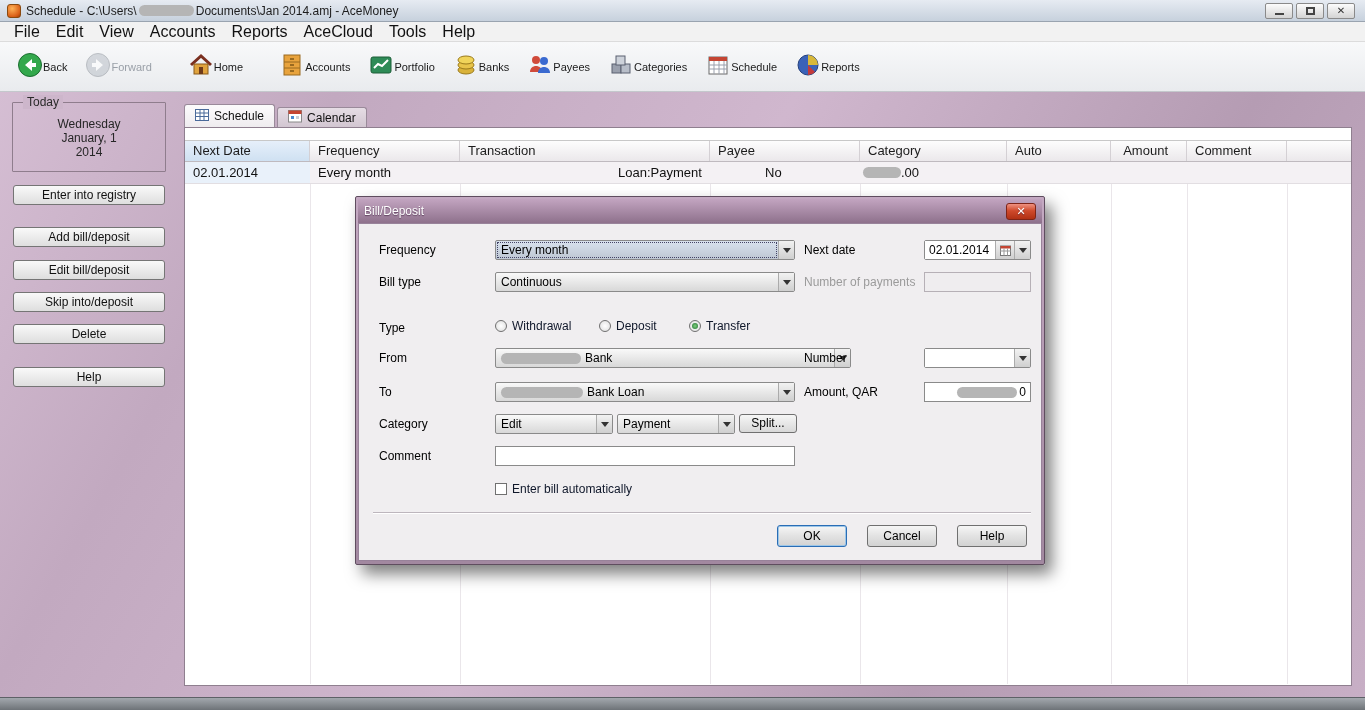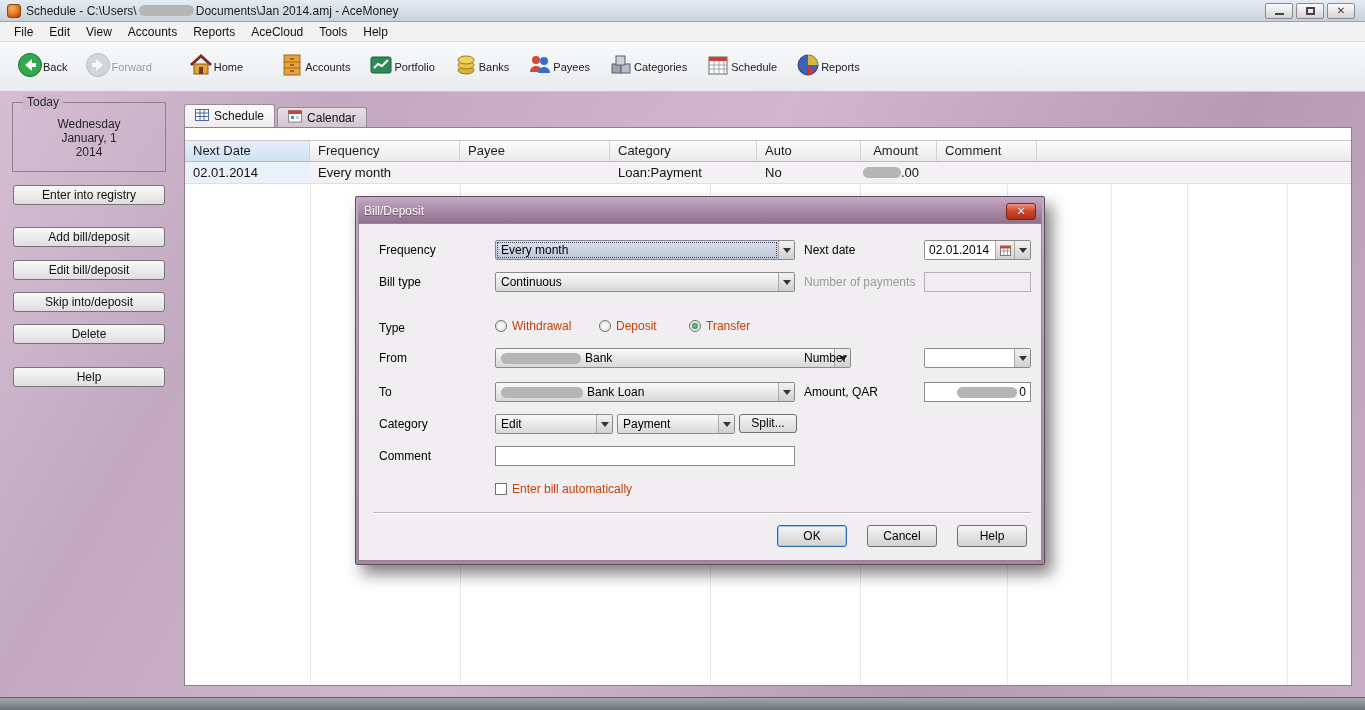--- a/index.html
+++ b/index.html
@@ -16,21 +16,21 @@
     background:radial-gradient(circle at 35% 30%,#ffb257,#d95f17 70%,#9c3c05); border:1px solid #8a4a10; }
   .title-text { font-size:12px; color:#1c1c1c; white-space:nowrap; display:flex; align-items:center; }
   .win-btns { margin-left:auto; display:flex; gap:3px; padding-right:6px; }
   .win-btn { width:28px; height:16px; border:1px solid #8a8a8a; border-radius:2px;
     background:linear-gradient(#fcfcfc,#d4d4d4); display:flex; align-items:center; justify-content:center;
     font-size:10px; color:#333; }
   .glyph-min { width:9px; border-bottom:2px solid #444; margin-top:7px; }
   .glyph-max { width:9px; height:8px; border:2px solid #444; }
   .menubar { height:20px; background:#f2f2f2; border-bottom:1px solid #dcdcdc;
     display:flex; align-items:center; padding-left:6px; }
-  .menu-item { font-size:12px; color:#111; padding:6px 8px; }
+  .menu-item { font-size:16px; color:#111; padding:6px 8px; }
   .toolbar { height:50px; background:linear-gradient(#f8f9fa,#e9ebee); border-bottom:1px solid #c4c8cc;
     display:flex; align-items:center; padding-left:8px; }
   .tb-btn { display:flex; flex-direction:row; align-items:center; justify-content:center;
     padding:2px 9px; border-radius:3px; }
   .tb-label { font-size:11px; color:#1a1a1a; margin-top:1px; }
   .tb-btn.disabled .tb-label { color:#9aa0a8; }
   .tb-btn.disabled svg { opacity:.55; }
   .tb-gap { width:18px; }
   
   .app { display:flex; height:618px; }
@@ -88,21 +88,21 @@
     display:flex; align-items:center; padding:0 4px; }
   .textbox.disabled { background:#efedef; border-color:#b6b0b6; }
   .whitefield { flex:1; background:#fff; display:flex; align-items:center; padding:0 4px; }
   .calbtn { width:19px; flex:none; border-left:1px solid #ababab; background:linear-gradient(#f2f2f2,#cfcfcf);
     display:flex; align-items:center; justify-content:center; }
   .radio-wrap { position:absolute; display:flex; align-items:center; gap:5px; }
   .radio { width:12px; height:12px; border-radius:50%; border:1px solid #707070;
     background:radial-gradient(#fff,#dcdcdc); }
   .radio.sel::after { content:""; display:block; width:6px; height:6px; border-radius:50%; margin:2px;
     background:radial-gradient(#7fd07f,#1c6e2c); }
-  .rlabel { font-size:12px; color:#c2410c; }
+  .rlabel { font-size:12px; color:#0f172a; }
   .chk-wrap { position:absolute; display:flex; align-items:center; gap:5px; }
   .checkbox { width:12px; height:12px; border:1px solid #707070; background:#fff; }
   .sep { position:absolute; left:14px; width:658px; height:2px; border-top:1px solid #bdb6bd;
     border-bottom:1px solid #fff; }
   .btn { position:absolute; width:70px; height:22px; border:1px solid #707070; border-radius:3px;
     background:linear-gradient(#f6f6f6,#e3e3e3 48%,#d2d2d2); font-size:12px; color:#000;
     text-align:center; line-height:20px; }
   .btn.default { border-color:#2a6db5; box-shadow:inset 0 0 0 1px #9cc6e8; }
   .split-btn { position:absolute; width:58px; height:19px; border:1px solid #707070; border-radius:3px;
     background:linear-gradient(#f6f6f6,#d8d8d8); font-size:12px; text-align:center; line-height:17px; }
@@ -273,20 +273,21 @@
       <div class="colline" style="left:525px"></div>
       <div class="colline" style="left:675px"></div>
       <div class="colline" style="left:822px"></div>
       <div class="colline" style="left:926px"></div>
       <div class="colline" style="left:1002px"></div>
       <div class="colline" style="left:1102px"></div>
 
       <div class="thead">
         <div class="th w0 hl">Next Date</div>
         <div class="th w1">Frequency</div>
+        <div class="th w2">Transaction</div>
         <div class="th w3">Payee</div>
         <div class="th w4">Category</div>
         <div class="th w5">Auto</div>
         <div class="th w6 num">Amount</div>
         <div class="th w7">Comment</div>
         <div class="th w8"></div>
       </div>
 
       <div class="trow">
         <div class="td w0 sel">02.01.2014</div>

